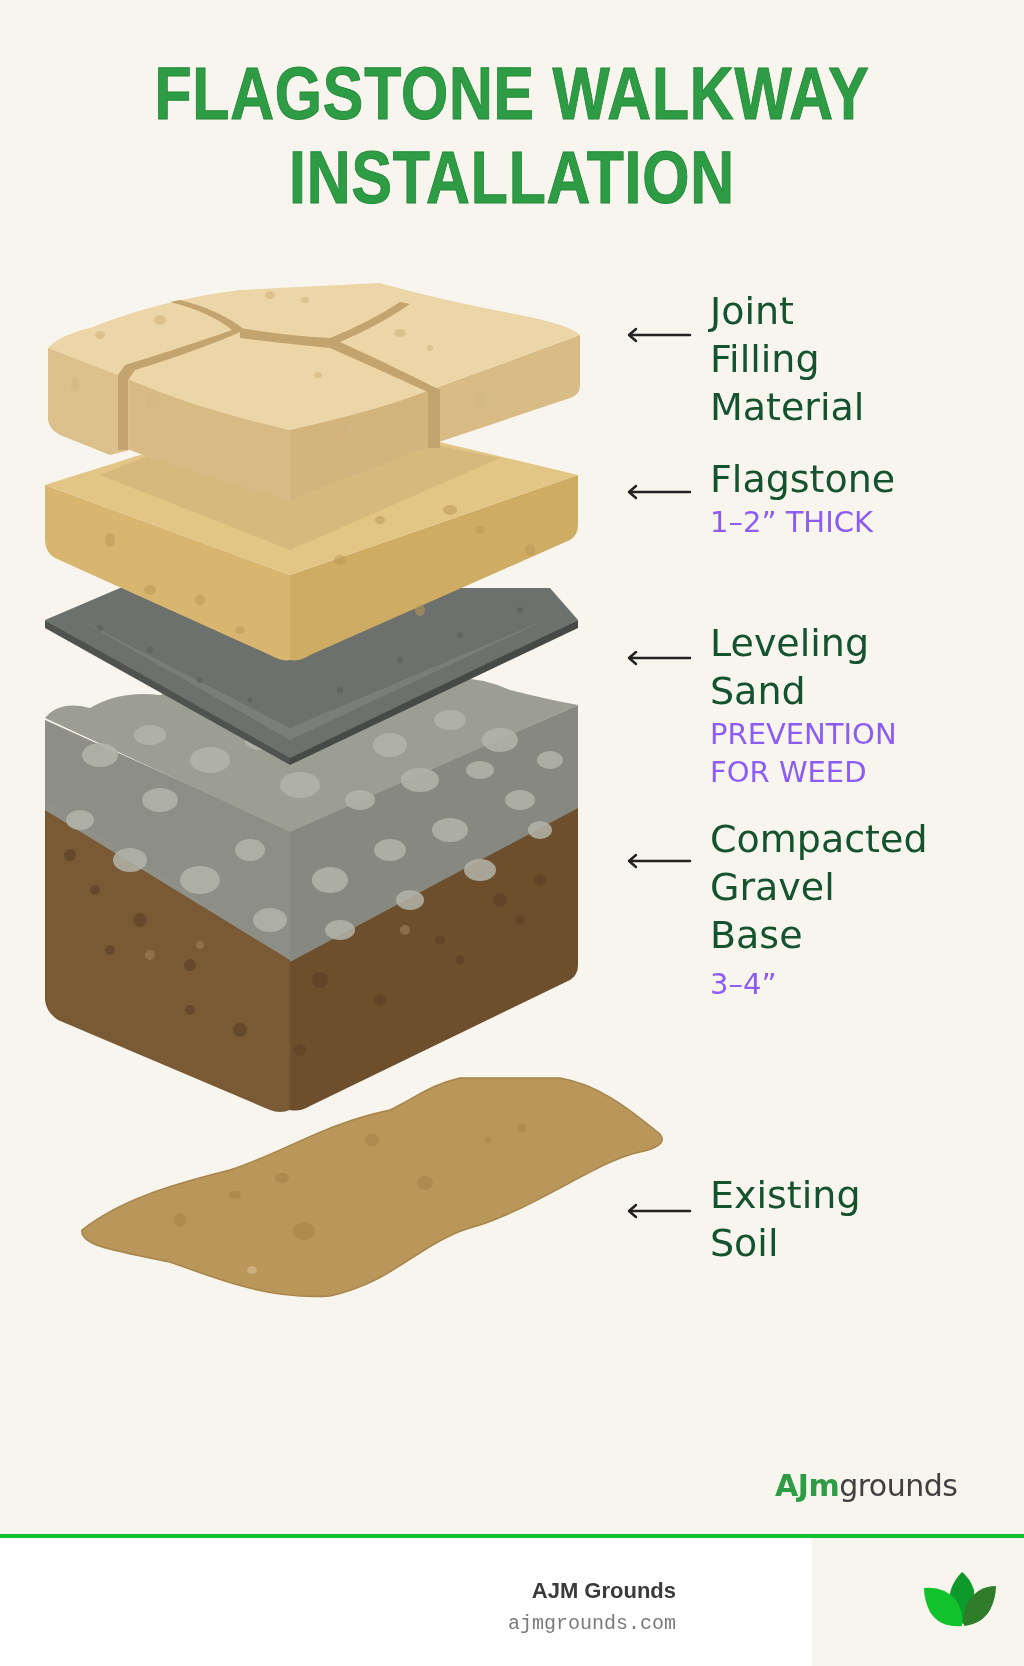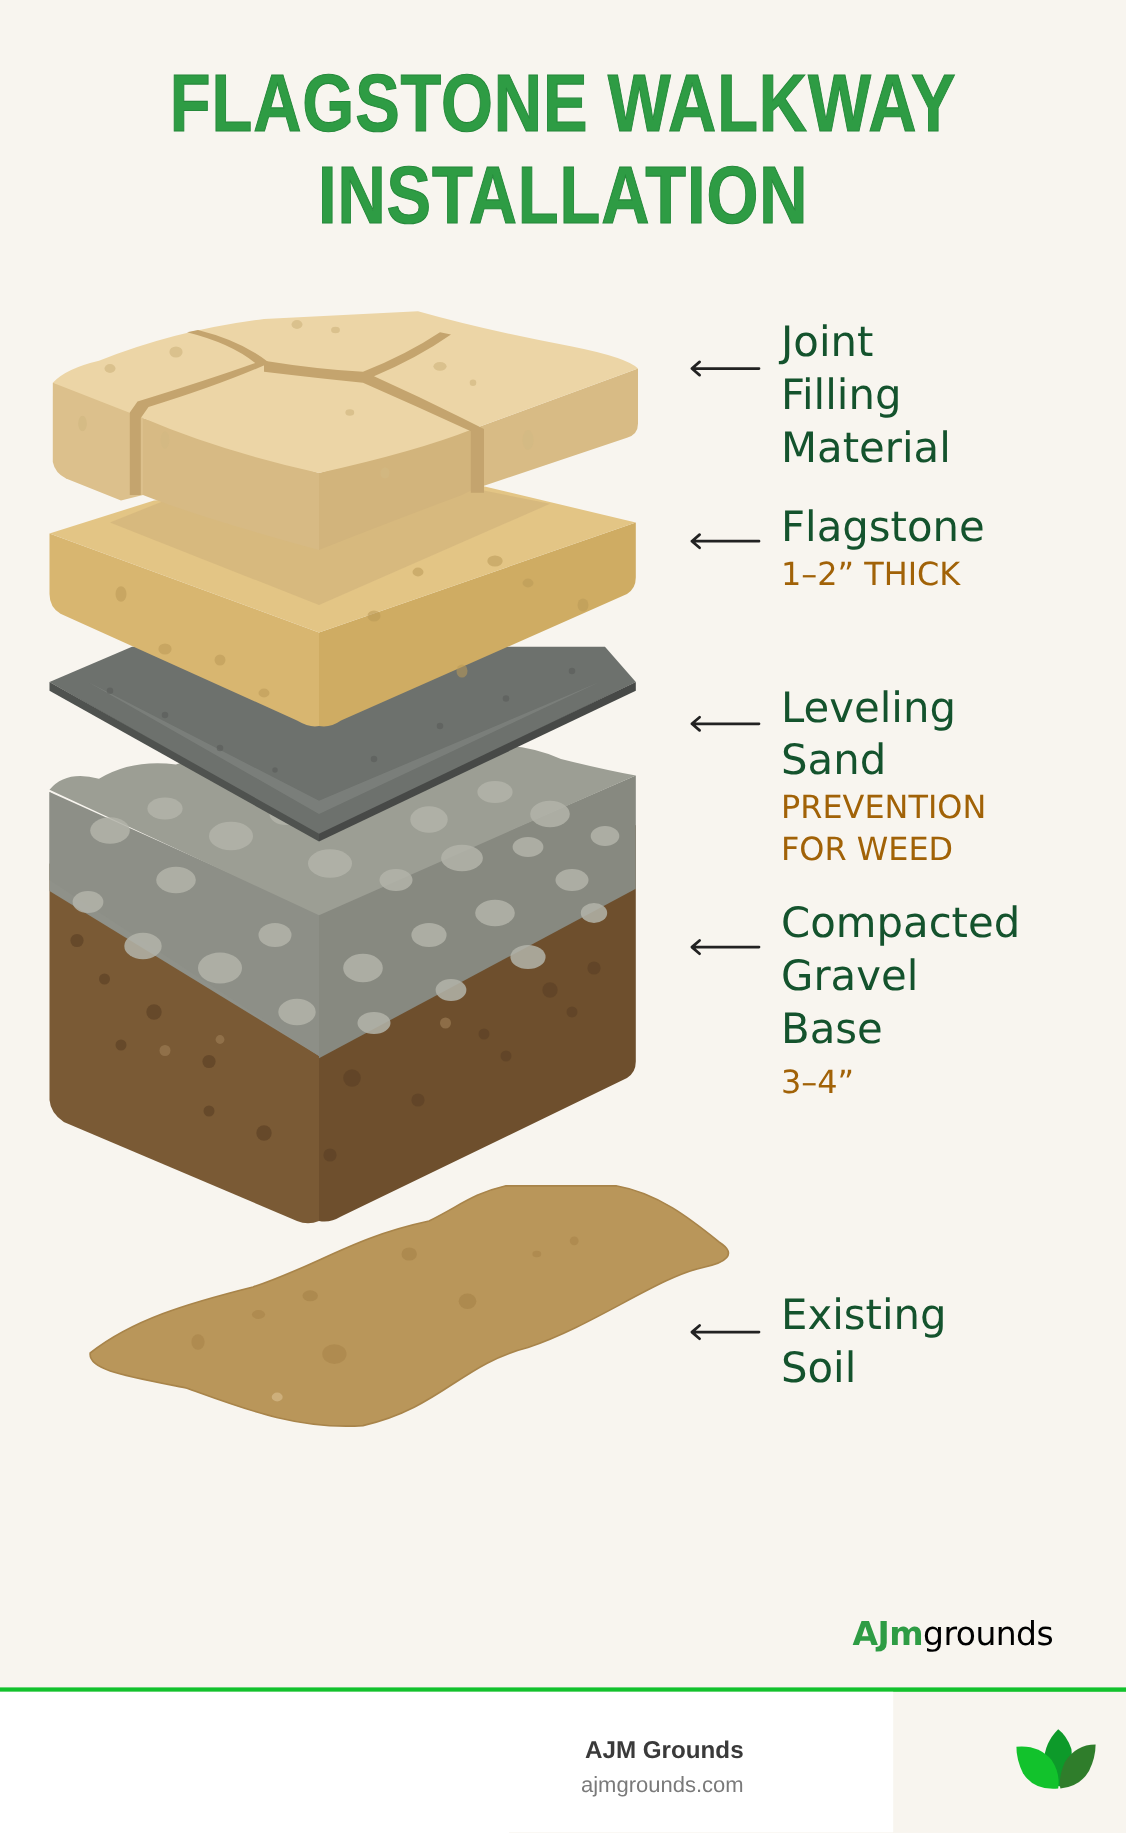--- a/index.html
+++ b/index.html
@@ -46,54 +46,54 @@
       font-size: 38px;
       line-height: 48px;
       margin-left: 84px;
       color: #14532d;
     }
     .label .sub {
       display: block;
       font-size: 29px;
       line-height: 38px;
       margin-left: 84px;
-      color: #a16207;
+      color: #8b5cf6;
       font-weight: 500;
     }
     .brand-watermark {
       position: absolute;
       left: 775px; top: 1468px;
       font-family: "DejaVu Sans", sans-serif;
       font-size: 30px;
       font-weight: bold;
       letter-spacing: -0.5px;
     }
     .brand-watermark .aj { color: #2e9c44; }
-    .brand-watermark .rest { color: #000000; font-weight: normal; }
+    .brand-watermark .rest { color: #404040; font-weight: normal; }
     .divider {
       position: absolute; left: 0; top: 1534px;
       width: 1024px; height: 4px;
       background: #12c22c;
     }
     .footer {
       position: absolute; left: 0; top: 1538px;
       width: 812px; height: 128px;
       background: #ffffff;
     }
     .footer .name {
       position: absolute; right: 136px; top: 40px;
       font-family: "Liberation Sans", sans-serif;
       font-weight: bold;
       font-size: 22px;
       color: #3a3a3a;
       text-align: right;
     }
     .footer .site {
       position: absolute; right: 136px; top: 74px;
-      font-family: Liberation Sans, sans-serif;
+      font-family: Liberation Mono, monospace;
       font-size: 20px;
       color: #7a7a7a;
       text-align: right;
     }
     .footer .leaf-logo {
       position: absolute; left: 922px; top: 26px;
       width: 76px; height: 70px;
     }
   </style>
 </head>

